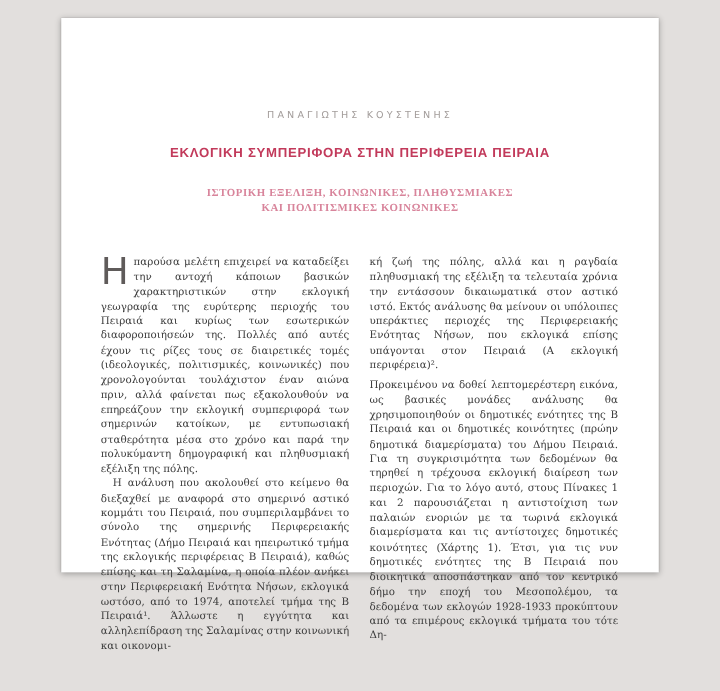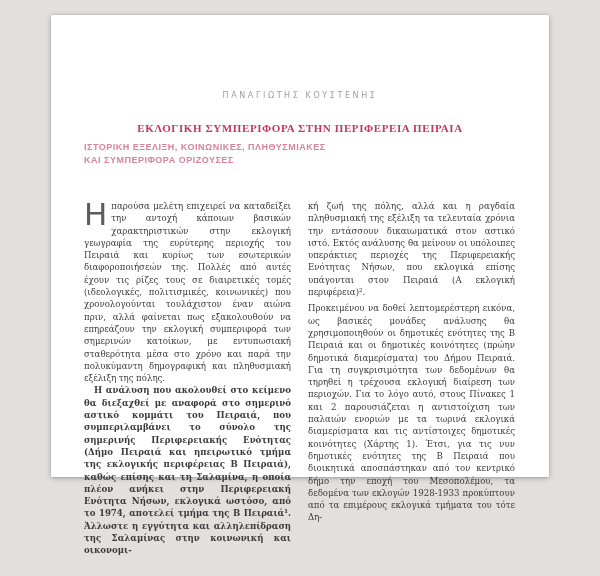--- a/index.html
+++ b/index.html
@@ -21,50 +21,50 @@
   .author {
     text-align:center;
     font-family:"DejaVu Sans","Liberation Sans",sans-serif;
     font-size:8px;
     letter-spacing:2.6px;
     color:#a39d9b;
   }
   .title {
     margin-top:22px;
     text-align:center;
-    font-family:Liberation Serif, serif;
+    font-family:Liberation Sans, sans-serif;
     font-size:11px;
     font-weight:bold;
     letter-spacing:0.6px;
     color:#c23a5b;
   }
   .subtitle {
-    margin-top:7px;
-    text-align:left;
-    font-family:Liberation Sans, sans-serif;
+    margin-top:20px;
+    text-align:center;
+    font-family:Liberation Serif, serif;
     font-size:9px;
     font-weight:bold;
     letter-spacing:0.5px;
     color:#d8849b;
     line-height:13px;
   }
   .columns {
     margin-top:33px;
     display:flex;
     gap:17px;
   }
   .col { width:207px; }
   .para {
     font-size:8.6px;
     line-height:12.3px;
     text-align:justify;
     color:#3b3b3b;
     word-spacing:-0.2px;
   }
-  .para.indent { text-indent:10px;font-weight:bold; }
+  .para.indent { text-indent:10px; }
   .para.gap-before { margin-top:4px; }
   .dropcap {
     float:left;
     font-size:31px;
     line-height:25px;
     padding:2px 4px 0 0;
     color:#5f5b5a;
     font-family:"DejaVu Sans","Liberation Sans",sans-serif;
   }
 </style>
@@ -72,21 +72,21 @@
 <body>
 
 <div class="page">
 
   <div class="author">ΠΑΝΑΓΙΩΤΗΣ ΚΟΥΣΤΕΝΗΣ</div>
 
   <h1 class="title">ΕΚΛΟΓΙΚΗ ΣΥΜΠΕΡΙΦΟΡΑ ΣΤΗΝ ΠΕΡΙΦΕΡΕΙΑ ΠΕΙΡΑΙΑ</h1>
 
   <div class="subtitle">
     <div>ΙΣΤΟΡΙΚΗ ΕΞΕΛΙΞΗ, ΚΟΙΝΩΝΙΚΕΣ, ΠΛΗΘΥΣΜΙΑΚΕΣ</div>
-    <div>ΚΑΙ ΣΥΜΠΕΡΙΦΟΡΑ ΟΡΙΖΟΥΣΕΣ</div>
+    <div>ΚΑΙ ΠΟΛΙΤΙΣΜΙΚΕΣ ΚΟΙΝΩΝΙΚΕΣ</div>
   </div>
 
   <div class="columns">
 
     <div class="col">
       <p class="para">
         <span class="dropcap">Η</span><span>παρούσα μελέτη επιχειρεί να καταδείξει την αντοχή κάποιων βασικών χαρακτηριστικών στην εκλογική γεωγραφία της ευρύτερης περιοχής του Πειραιά και κυρίως των εσωτερικών διαφοροποιήσεών της. Πολλές από αυτές έχουν τις ρίζες τους σε διαιρετικές τομές (ιδεολογικές, πολιτισμικές, κοινωνικές) που χρονολογούνται τουλάχιστον έναν αιώνα πριν, αλλά φαίνεται πως εξακολουθούν να επηρεάζουν την εκλογική συμπεριφορά των σημερινών κατοίκων, με εντυπωσιακή σταθερότητα μέσα στο χρόνο και παρά την πολυκύμαντη δημογραφική και πληθυσμιακή εξέλιξη της πόλης.</span>
       </p>
       <p class="para indent">Η ανάλυση που ακολουθεί στο κείμενο θα διεξαχθεί με αναφορά στο σημερινό αστικό κομμάτι του Πειραιά, που συμπεριλαμβάνει το σύνολο της σημερινής Περιφερειακής Ενότητας (Δήμο Πειραιά και ηπειρωτικό τμήμα της εκλογικής περιφέρειας Β Πειραιά), καθώς επίσης και τη Σαλαμίνα, η οποία πλέον ανήκει στην Περιφερειακή Ενότητα Νήσων, εκλογικά ωστόσο, από το 1974, αποτελεί τμήμα της Β Πειραιά¹. Άλλωστε η εγγύτητα και αλληλεπίδραση της Σαλαμίνας στην κοινωνική και οικονομι-</p>
     </div>

